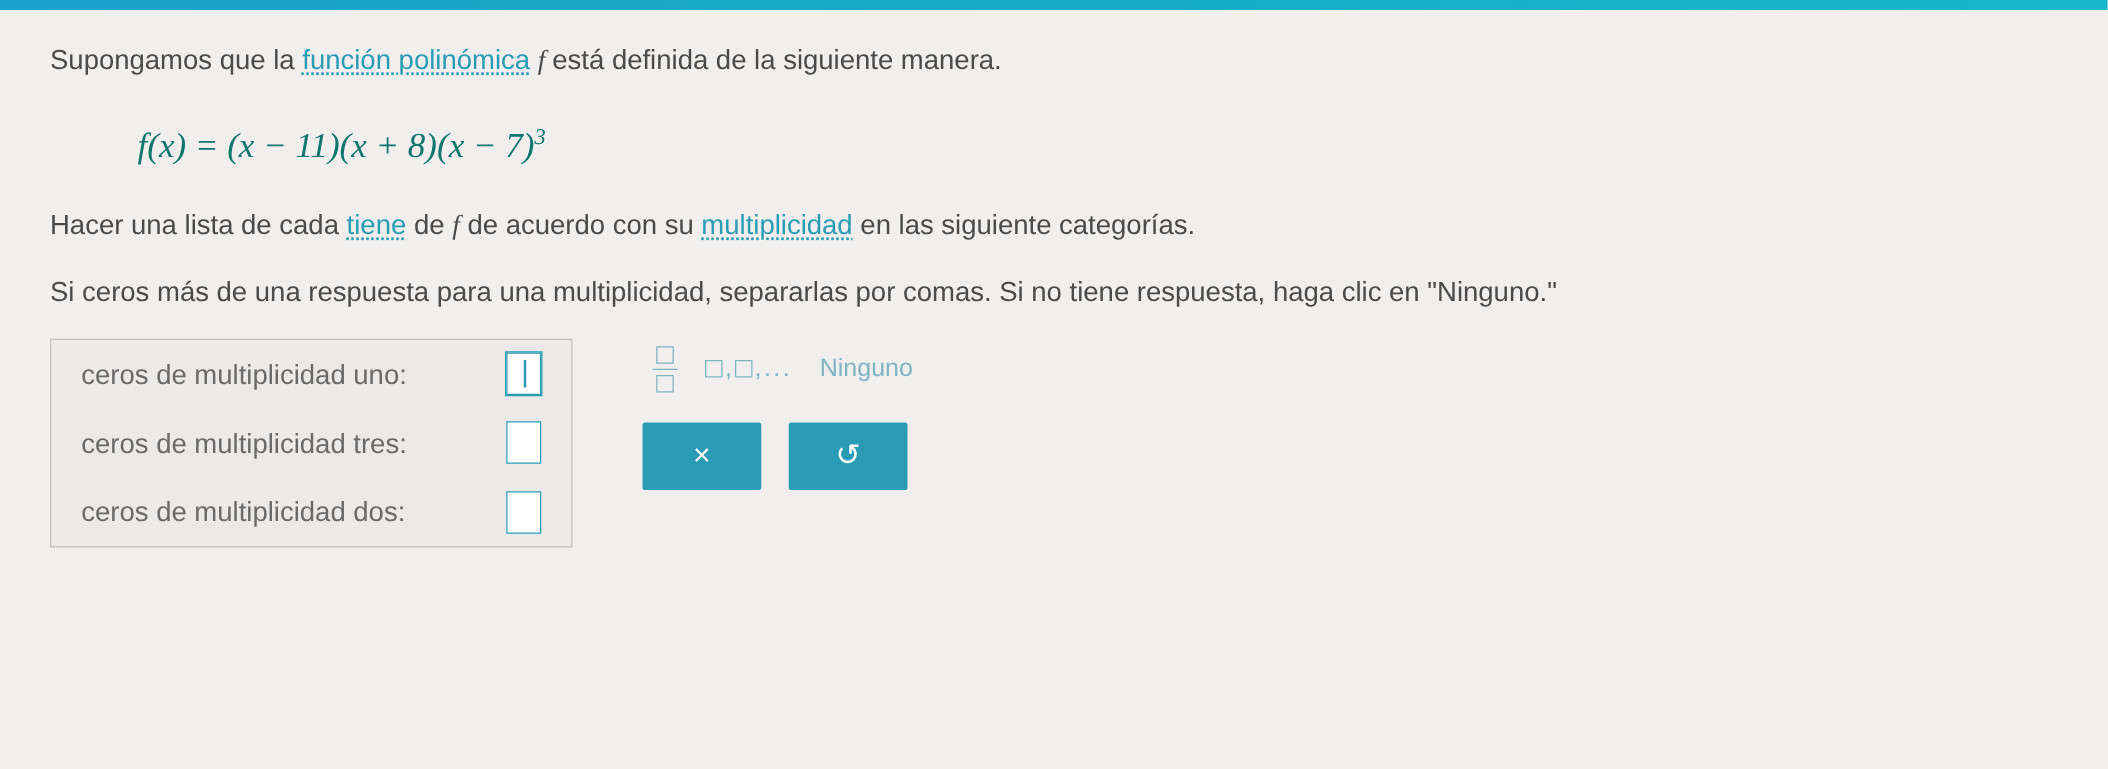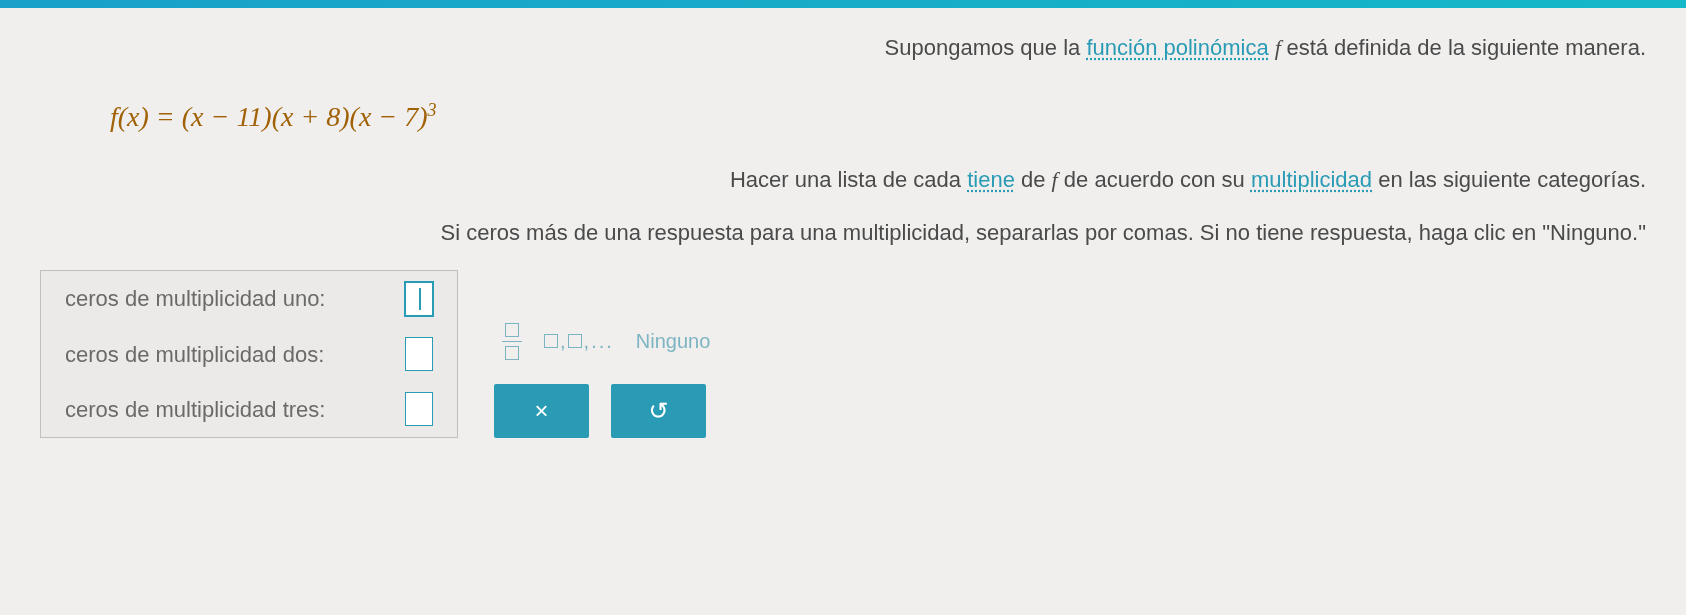--- a/index.html
+++ b/index.html
@@ -10,40 +10,40 @@
     padding: 30px 40px;
     font-size: 22px;
     line-height: 1.6;
   }
   .top-bar {
     position: absolute;
     top: 0; left: 0; right: 0;
     height: 8px;
     background: linear-gradient(to right, #1aa0c9, #15b8c8);
   }
-  .question-text { margin-bottom: 18px; text-align: right; }
+  .question-text { margin-bottom: 18px; }
   .link-term {
     color: #2a9bb5;
     text-decoration: underline dotted;
     text-underline-offset: 3px;
   }
   .formula {
     font-family: "Times New Roman", serif;
     font-size: 28px;
     margin: 30px 0 22px 70px;
     font-style: italic;
-    color: #a16207;
+    color: #0f766e;
   }
   .formula sup { font-size: 18px; vertical-align: super; }
   .fvar { font-style: italic; font-family: "Times New Roman", serif; }
   .bottom-row {
     display: flex;
-    gap: 36px;
+    gap: 56px;
     margin-top: 20px;
-    align-items: flex-end;
+    align-items: flex-start;
   }
   .answer-table {
     border: 1px solid #bfbfbf;
     background: #eceae8;
   }
   .answer-row {
     display: flex;
     align-items: center;
     padding: 10px 24px;
     gap: 40px;
@@ -148,25 +148,25 @@
 
 <p class="question-text">Si ceros más de una respuesta para una multiplicidad, separarlas por comas. Si no tiene respuesta, haga clic en "Ninguno."</p>
 
 <div class="bottom-row">
   <div class="answer-table">
     <div class="answer-row">
       <span class="answer-label">ceros de multiplicidad uno:</span>
       <span class="answer-input active"></span>
     </div>
     <div class="answer-row">
-      <span class="answer-label">ceros de multiplicidad dos:</span>
+      <span class="answer-label">ceros de multiplicidad tres:</span>
       <span class="answer-input"></span>
     </div>
     <div class="answer-row">
-      <span class="answer-label">ceros de multiplicidad tres:</span>
+      <span class="answer-label">ceros de multiplicidad dos:</span>
       <span class="answer-input"></span>
     </div>
   </div>
 
   <div class="tool-panel">
     <div class="tool-row">
       <span class="tool-item frac-icon">
         <span class="num"></span>
           <span class="bar"></span>
           <span class="den"></span>

